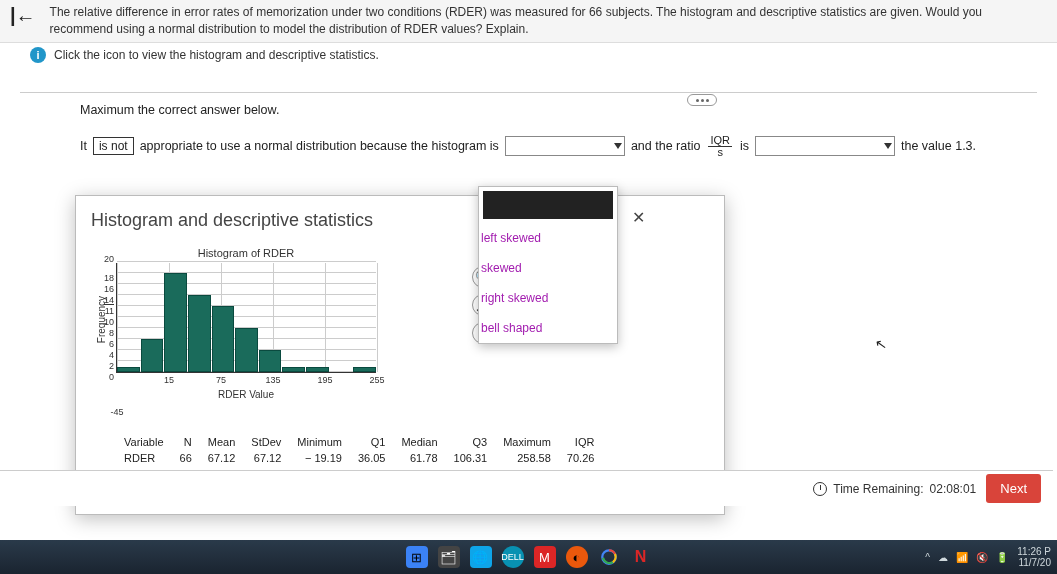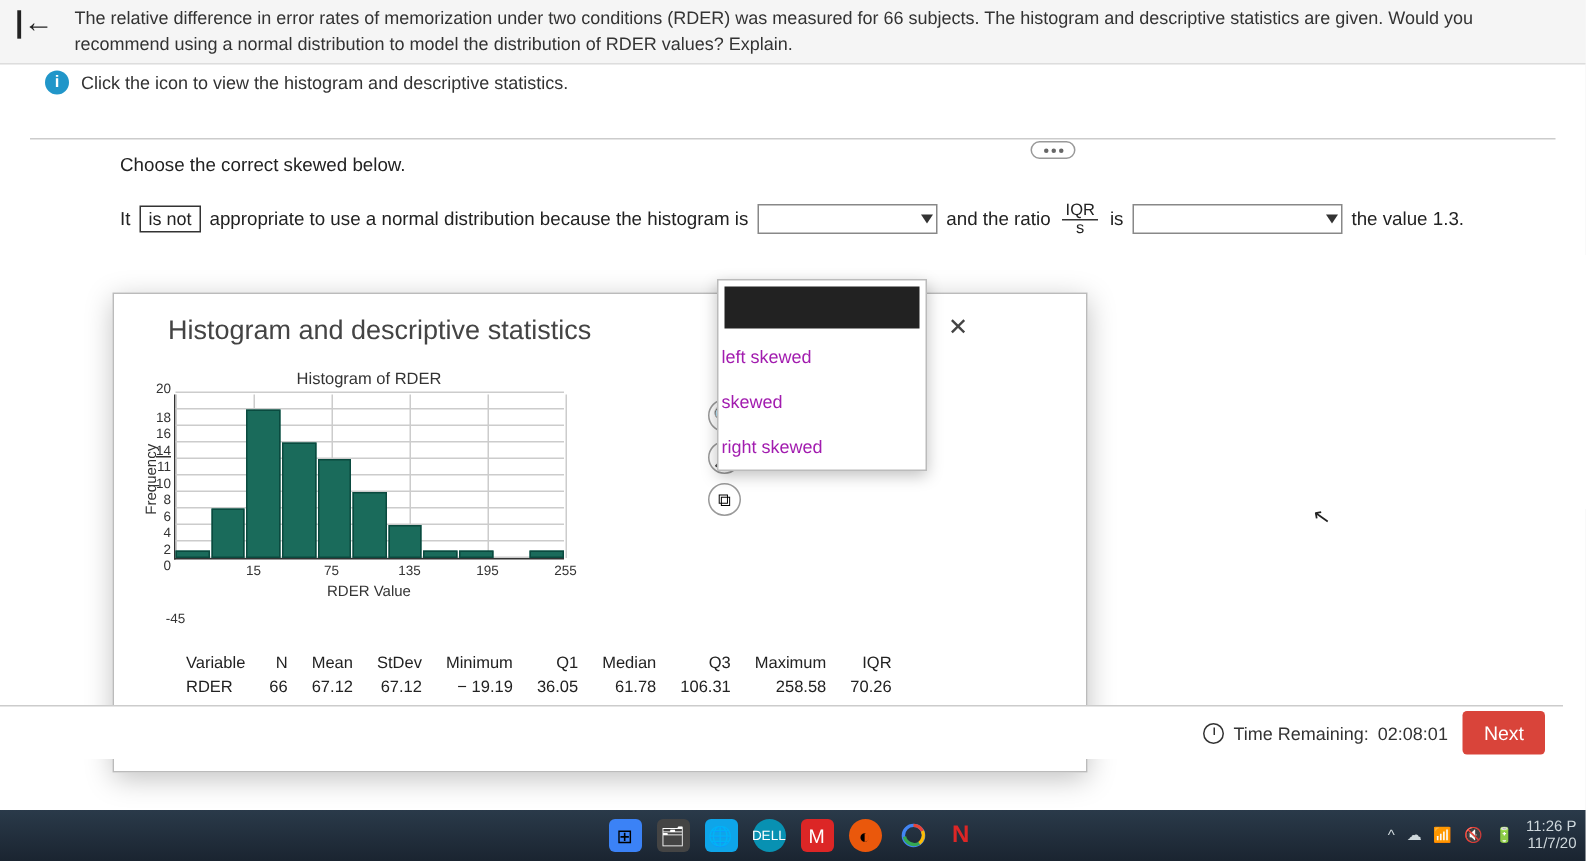--- a/index.html
+++ b/index.html
@@ -17,21 +17,21 @@
   .q-title{margin-bottom:18px}
   .answer-line{display:flex;align-items:center;gap:6px;flex-wrap:wrap}
   .boxed{border:1px solid #333;padding:1px 5px;font-size:12px}
   .dd{border:1px solid #888;height:20px;background:#fff;display:inline-flex;align-items:center;justify-content:flex-end;padding:0 2px}
   .dd.sm{width:120px}
   .dd.md{width:140px}
   .caret{width:0;height:0;border-left:4px solid transparent;border-right:4px solid transparent;border-top:6px solid #333}
   .frac{display:inline-flex;flex-direction:column;align-items:center;font-size:11px;line-height:1;margin:0 2px}
   .frac .num{border-bottom:1px solid #333;padding:0 2px}
   .panel{position:absolute;left:75px;top:195px;width:650px;height:320px;background:#fff;border:1px solid #bbb;box-shadow:0 4px 18px rgba(0,0,0,.25)}
-  .panel-title{font-size:18px;color:#444;padding:14px 36px 10px;font-weight:normal}
+  .panel-title{font-size:18px;color:#444;padding:14px 15px 10px;font-weight:normal}
   .chart-wrap{position:relative;margin-left:40px;margin-top:6px}
   .chart-title{font-size:11px;text-align:center;width:260px;margin-bottom:4px;color:#333}
   .chart{position:relative;width:260px;height:110px;border-left:1px solid #333;border-bottom:1px solid #333}
   .grid-h{position:absolute;left:0;right:0;border-top:1px solid #ccc}
   .grid-v{position:absolute;top:0;bottom:0;border-left:1px solid #ccc}
   .bar{position:absolute;bottom:0;background:#1a6b5b;border:1px solid #0a4a3f}
   .ylab{position:absolute;left:-38px;top:50%;transform:rotate(-90deg) translateX(10px);font-size:10px;color:#333}
   .ytick{position:absolute;right:262px;font-size:9px;color:#333;transform:translateY(50%)}
   .xtick{position:absolute;top:112px;font-size:9px;color:#333;transform:translateX(-50%)}
   .xlab{text-align:center;width:260px;font-size:10px;margin-top:16px;color:#333}
@@ -42,21 +42,21 @@
   .stats td{padding:2px 8px;text-align:right}
   .stats td.l{text-align:left}
   .btns{position:absolute;bottom:14px;left:50%;transform:translateX(-50%);display:flex;gap:14px}
   .btn{padding:6px 22px;border-radius:18px;font-size:13px;cursor:pointer}
   .btn.outline{border:1.5px solid #333;background:#fff}
   .btn.solid{background:#111;color:#fff;border:1.5px solid #111}
   .menu{position:absolute;left:478px;top:186px;width:140px;background:#fff;border:1px solid #bbb;box-shadow:0 3px 10px rgba(0,0,0,.25);z-index:20}
   .menu-top{height:28px;background:#222;margin:4px}
   .menu-item{padding:8px 2px;font-size:12px;color:#a21caf;cursor:pointer}
   .close-x{position:absolute;left:632px;top:208px;font-size:16px;color:#444;cursor:pointer;z-index:21}
-  .footer{position:absolute;bottom:34px;left:0;right:15px;height:36px;background:#fff;border-top:1px solid #ccc;display:flex;align-items:center;justify-content:flex-end;padding:0 12px;gap:10px}
+  .footer{position:absolute;bottom:34px;left:0;right:4px;height:36px;background:#fff;border-top:1px solid #ccc;display:flex;align-items:center;justify-content:flex-end;padding:0 12px;gap:10px}
   .timer{display:flex;align-items:center;gap:6px;font-size:12px;color:#333}
   .timer-icon{width:14px;height:14px;border:1.5px solid #333;border-radius:50%;position:relative}
   .timer-icon:after{content:"";position:absolute;left:50%;top:20%;width:1px;height:5px;background:#333}
   .next{background:#d9443a;color:#fff;padding:7px 14px;border-radius:3px;font-size:13px;cursor:pointer}
   .taskbar{position:absolute;bottom:0;left:0;right:0;height:34px;background:linear-gradient(#2a3a4a,#1a2430);display:flex;align-items:center;justify-content:center;gap:10px}
   .ticon{width:22px;height:22px;border-radius:4px;display:flex;align-items:center;justify-content:center;font-size:13px}
   .sys{position:absolute;right:6px;display:flex;align-items:center;gap:8px;color:#cfd8dc;font-size:10px}
   .sys .time{text-align:right;line-height:1.1}
   .cursor{position:absolute;right:170px;top:336px;font-size:14px;color:#222;z-index:30;transform:rotate(-10deg)}
 </style>
@@ -74,21 +74,21 @@
   </div>
 
   <div class="sep"></div>
   <div class="dots">
       <span></span>
       <span></span>
       <span></span>
     </div>
 
   <div class="question">
-    <div class="q-title">Choose the correct skewed below.</div>
+    <div class="q-title">Maximum the correct answer below.</div>
     <div class="answer-line">
       <span>It</span>
       <span class="boxed">is not</span>
       <span>appropriate to use a normal distribution because the histogram is</span>
       <span class="dd sm">
           <span class="caret"></span>
         </span>
       <span>and the ratio</span>
       <span class="frac">
         <span class="num">IQR</span>
@@ -198,20 +198,21 @@
       <div class="btn outline">Print</div>
       <div class="btn solid">Done</div>
     </div>
   </div>
 
   <div class="menu">
     <div class="menu-top"></div>
     <div class="menu-item">left skewed</div>
     <div class="menu-item">skewed</div>
     <div class="menu-item">right skewed</div>
+    <div class="menu-item">bell shaped</div>
   </div>
   <div class="close-x">✕</div>
 
   <div class="cursor">↖</div>
 
   <div class="footer">
     <div class="timer">
       <span class="timer-icon"></span>
       <span>Time Remaining:</span>
       <span>02:08:01</span>

